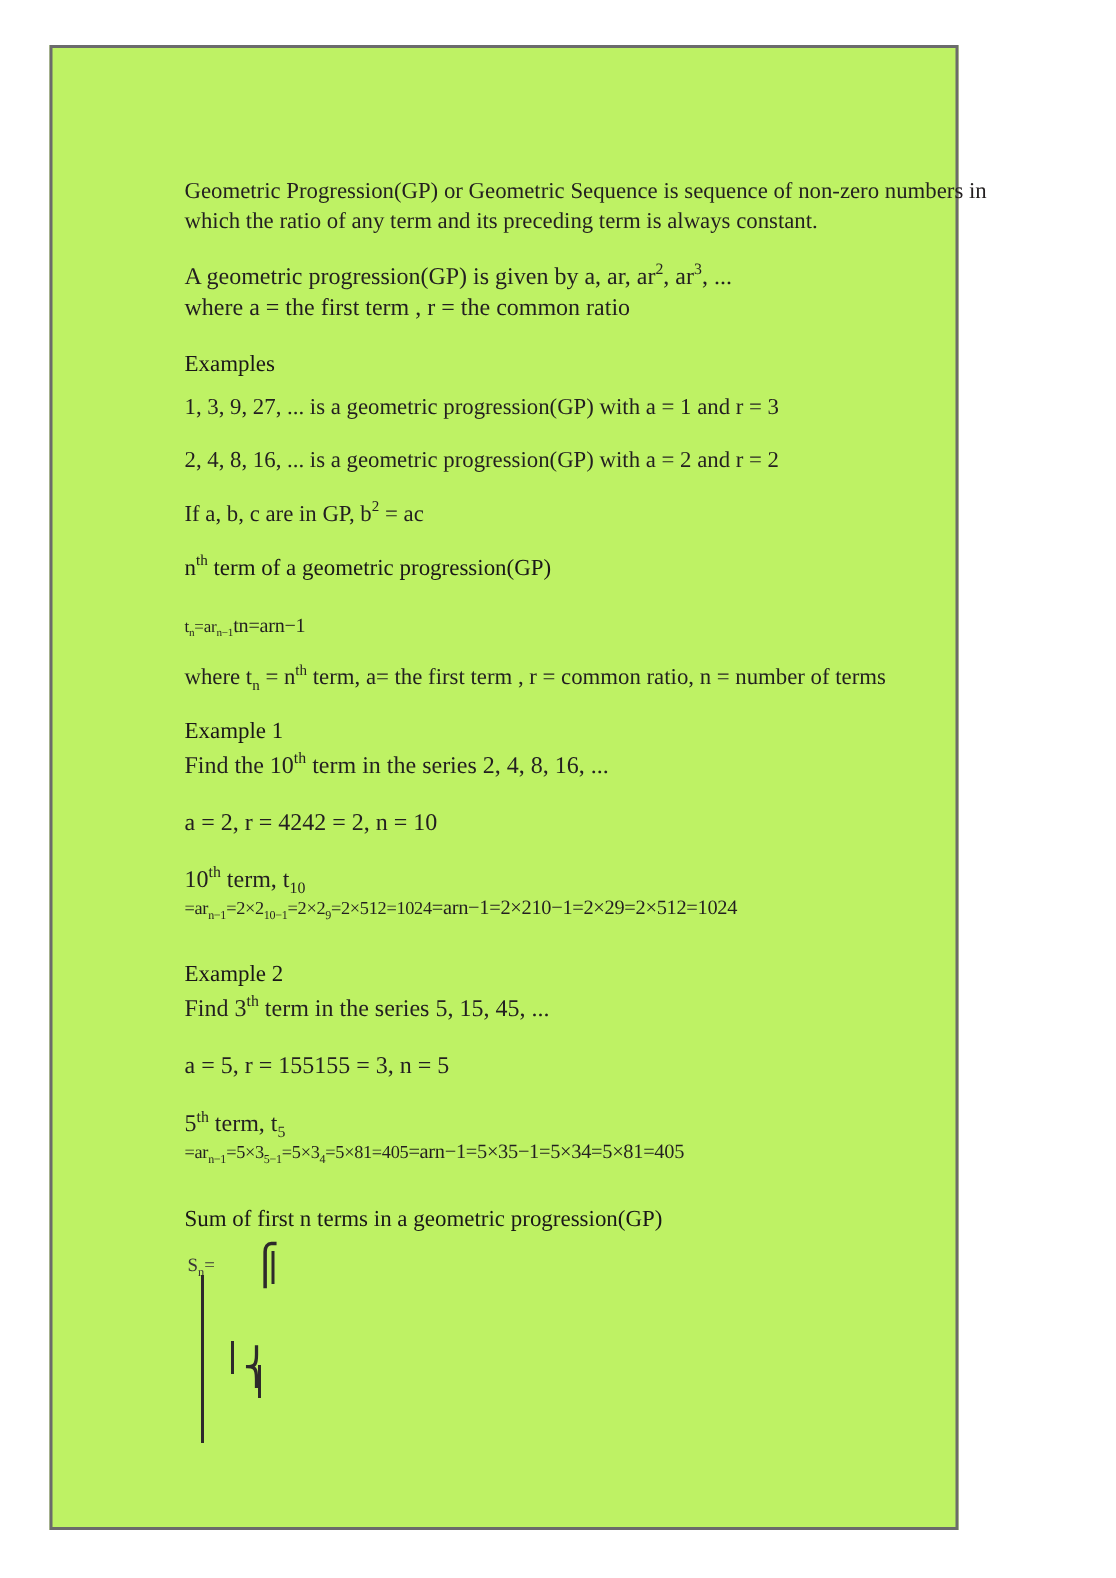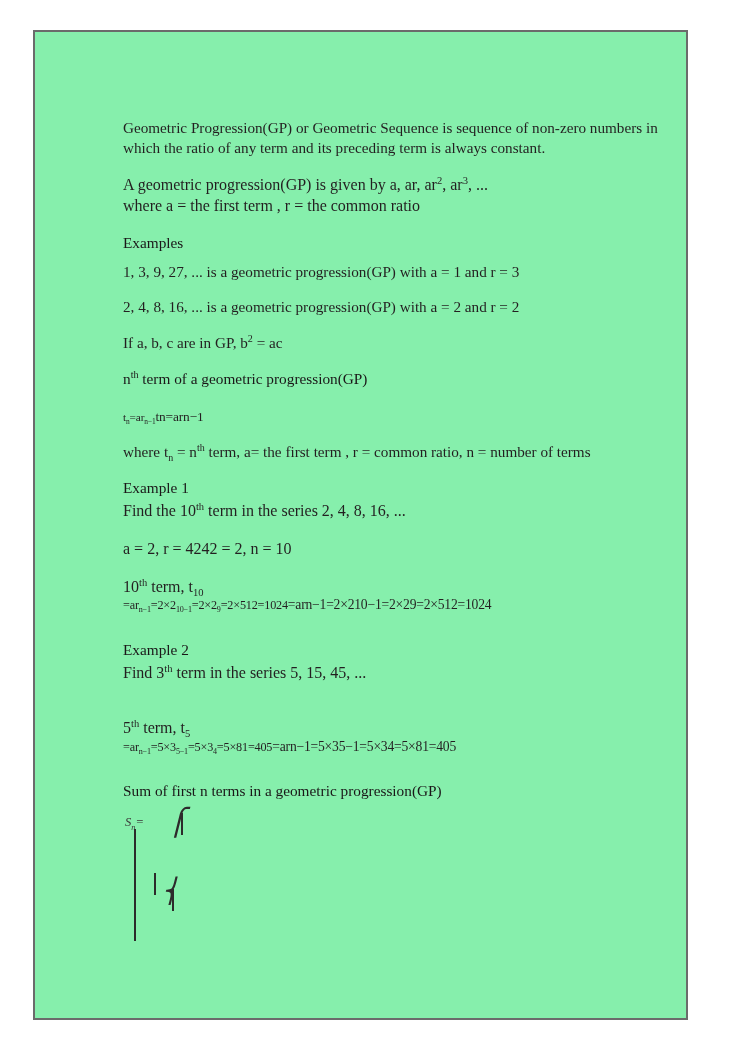--- a/index.html
+++ b/index.html
@@ -12,25 +12,25 @@
     height: 1052px;
     position: relative;
     font-family: "Liberation Serif", "DejaVu Serif", serif;
     color: #231f20;
     overflow: hidden;
   }
   .page-frame {
     position: absolute;
     left: 33px;
     top: 30px;
-    width: 655px;
+    width: 606px;
     height: 990px;
     border: 2px solid #6b6b6b;
     box-sizing: border-box;
-    background: #86efac;
+    background: #bef264;
   }
   .content {
     position: absolute;
     left: 88px;
     top: 86px;
     width: 570px;
   }
   p, .blk {
     margin: 0;
     padding: 0;
@@ -88,21 +88,20 @@
   }
   sub {
     font-size: 0.66em;
     vertical-align: sub;
     line-height: 0;
   }
   .sumblock {
     position: relative;
     height: 130px;
     margin-top: 10px;
-    font-style: italic;
   }
   .sn-label {
     position: absolute;
     left: 2px;
     top: 4px;
     font-size: 12.6px;
     color: #3a3637;
     white-space: nowrap;
   }
   .stroke {
@@ -190,20 +189,21 @@
 
     <div class="gap-lg"></div>
 
     <div class="heading nogap">Example 2</div>
     <p class="line">
       <span>Find 3</span><sup>th</sup><span> term in the series 5, 15, 45, ...</span>
     </p>
 
     <div class="gap-md"></div>
 
+    <p class="line">a = 5,   r = 155155 = 3,   n = 5</p>
 
     <div class="gap-md"></div>
 
     <p class="line">
       <span>5</span><sup>th</sup><span> term, t</span><sub>5</sub>
     </p>
 
     <div class="mathline">
       <span class="part-sub"><span>=ar</span><sub>n−1</sub><span>=5×3</span><sub>5−1</sub><span>=5×3</span><sub>4</sub><span>=5×81=405</span></span><span class="part-flat">=arn−1=5×35−1=5×34=5×81=405</span>
     </div>

